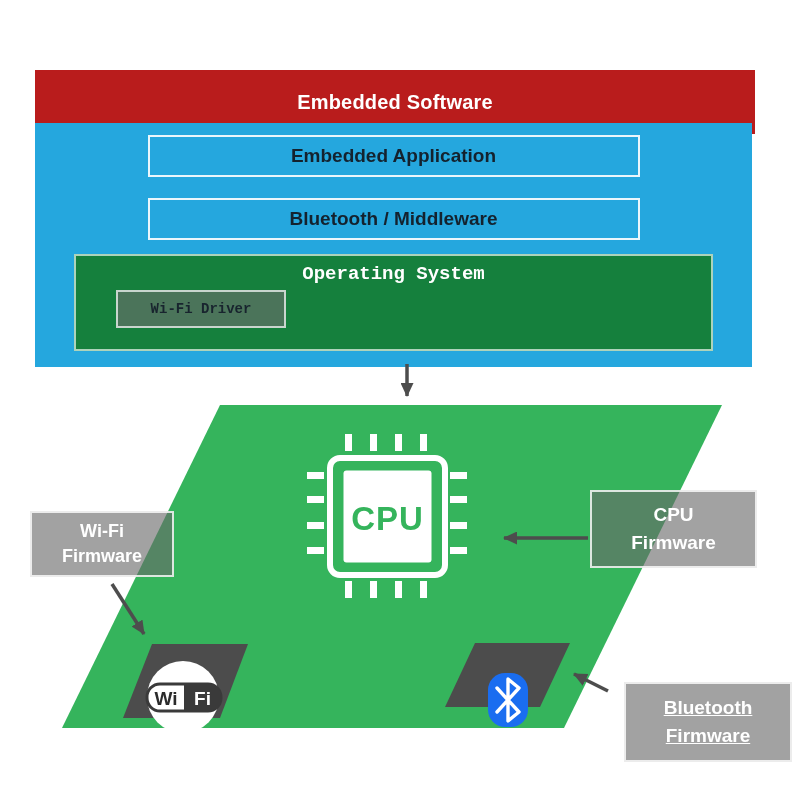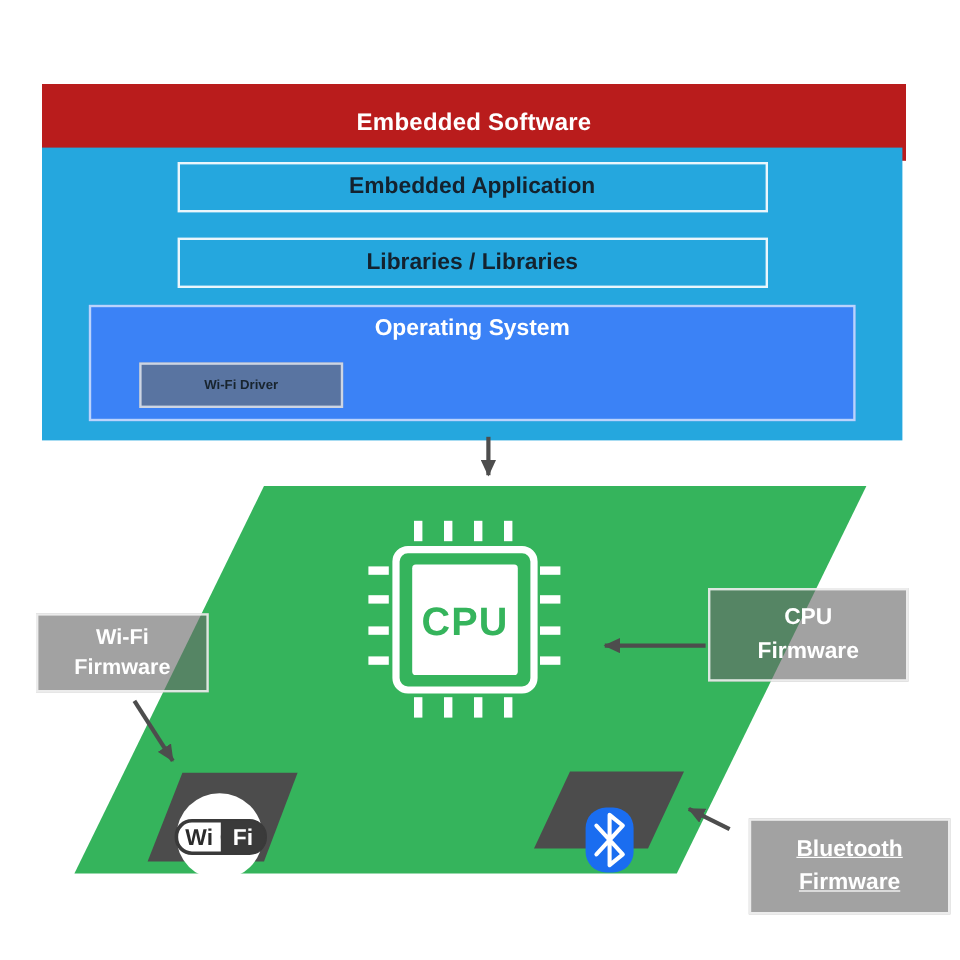--- a/index.html
+++ b/index.html
@@ -20,29 +20,29 @@
     padding-top:12px;box-sizing:border-box;
   }
   .outline-box{
     width:492px;height:42px;border:2px solid #eaf6fc;box-sizing:border-box;
     display:flex;align-items:center;justify-content:center;
     font-weight:bold;font-size:19px;color:#14222e;
   }
   .app-box{margin-bottom:21px;}
   .lib-box{margin-bottom:14px;}
   .os-box{
-    position:relative;width:639px;height:97px;background:#3b82f6;
-    border:2px solid rgba(255,255,255,.65);box-sizing:border-box;
+    position:relative;width:639px;height:97px;background:#15803d;
+    border:2px solid rgba(255,255,255,.65);box-sizing:border-box;font-family:Liberation Mono, monospace;
   }
   .os-title{text-align:center;color:#ffffff;font-weight:bold;font-size:19px;margin-top:7px;}
   .driver{
-    position:absolute;bottom:9px;height:38px;box-sizing:border-box;
+    position:absolute;bottom:21px;height:38px;box-sizing:border-box;
     background:rgba(108,108,108,.62);border:2px solid rgba(255,255,255,.7);
     display:flex;align-items:center;justify-content:center;
-    font-weight:bold;font-size:11px;
+    font-weight:bold;font-size:14px;
   }
   .driver-wifi{left:40px;width:170px;color:#18242e;}
   .driver-bt{right:16px;width:190px;color:#ffffff;}
   
   svg.board{position:absolute;left:0;top:360px;}
   
   .fw-label{
     position:absolute;box-sizing:border-box;text-align:center;
     background:rgba(105,105,105,.62);border:2px solid rgba(255,255,255,.8);
     color:#ffffff;font-weight:bold;font-size:19px;
@@ -59,21 +59,21 @@
 
   <div class="navy-bar">
     <span>Embedded Software</span>
   </div>
 
   <div class="blue-box">
     <div class="outline-box app-box">
       <span>Embedded Application</span>
     </div>
     <div class="outline-box lib-box">
-      <span>Libraries / Libraries</span>
+      <span>Bluetooth / Middleware</span>
     </div>
     <div class="os-box">
       <div class="os-title">Operating System</div>
       <div class="driver driver-wifi">
         <span>Wi-Fi Driver</span>
       </div>
     </div>
   </div>
 
   <svg class="board" width="800" height="440" viewBox="0 0 800 440">

